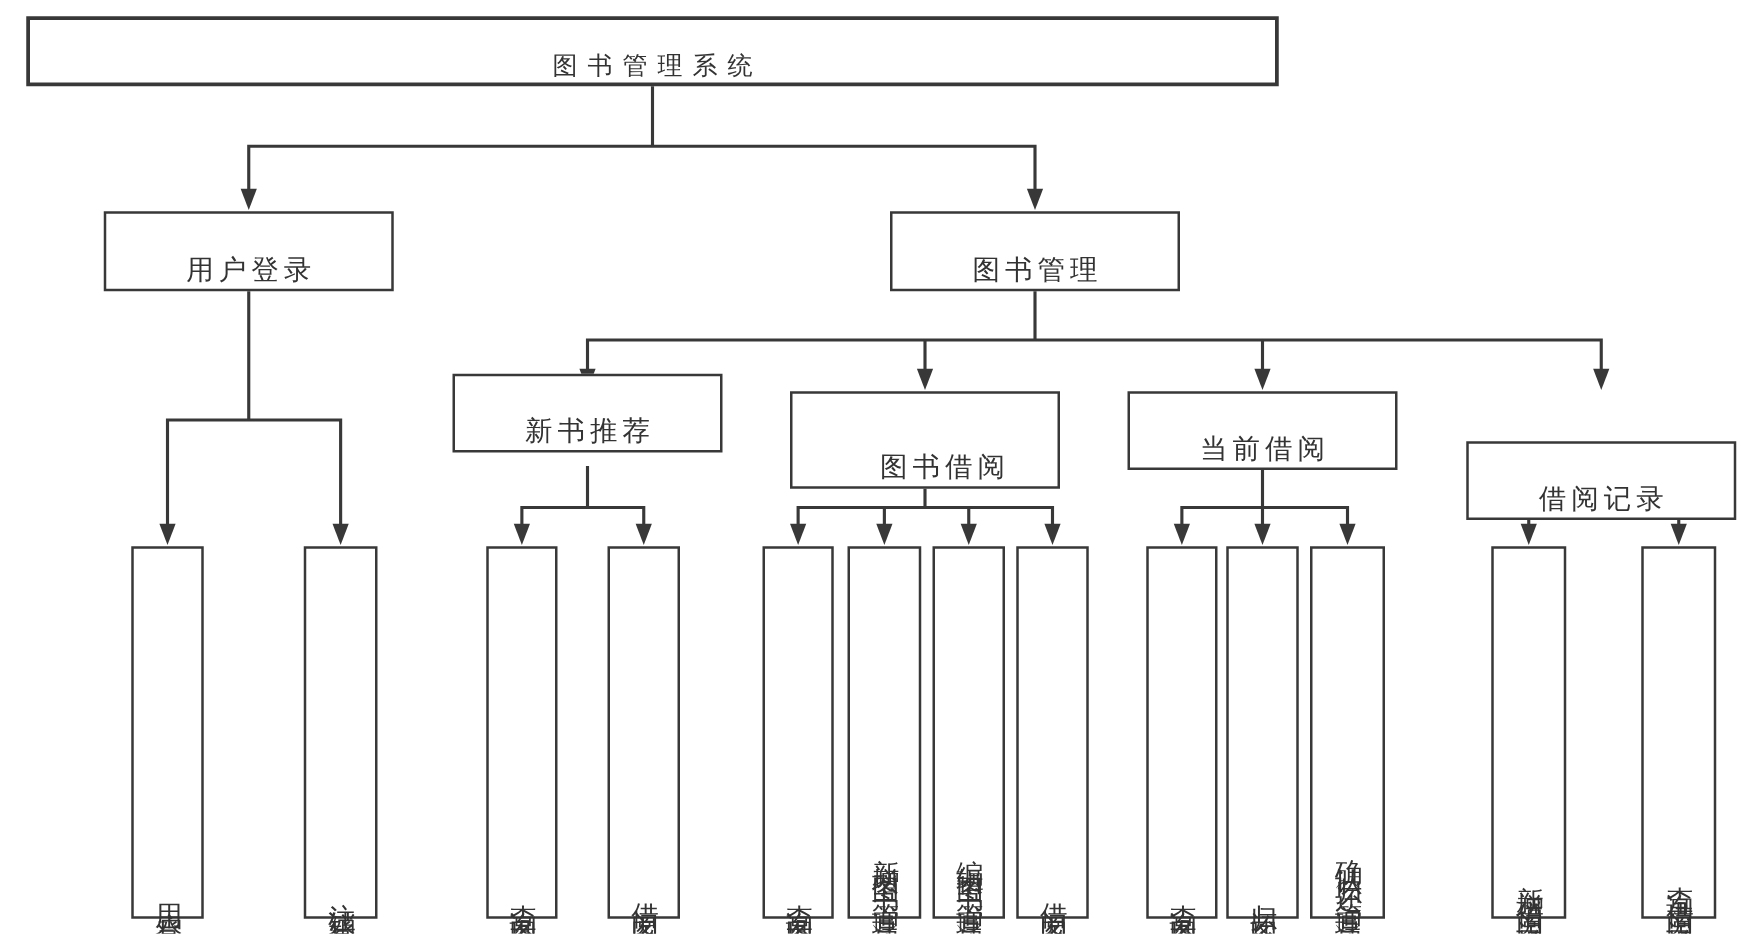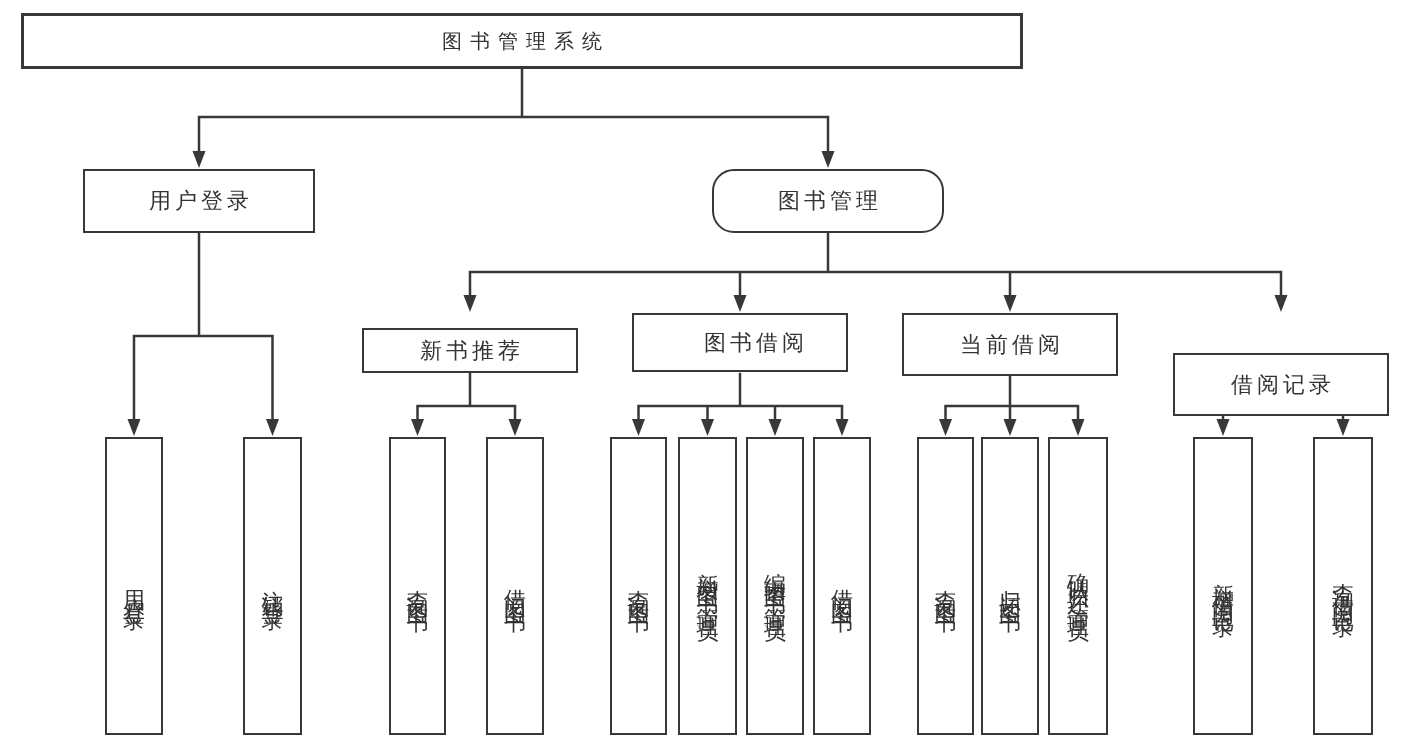--- a/index.html
+++ b/index.html
@@ -2,21 +2,21 @@
 <html><head>
 <meta charset="utf-8">
 <style>
   * { margin:0; padding:0; box-sizing:border-box; }
   html,body { background:#ffffff; }
   body { font-family:"DejaVu Sans","Liberation Sans",sans-serif; }
   .canvas { position:relative; width:1405px; height:747px; background:#ffffff; overflow:hidden; }
   .connectors { position:absolute; left:0; top:0; width:1405px; height:747px; }
   .node {
     position:absolute; background:#ffffff; border:2px solid #383838;
-    display:flex; align-items:center; justify-content:center;
+    display:flex; align-items:flex-end; justify-content:center;
     color:#333333; white-space:nowrap;
   }
   .root-node { border-width:3px; font-size:20px; letter-spacing:8px; padding-left:8px; }
   .lvl-node  { font-size:22px; letter-spacing:4px; padding-left:4px; }
   .leaf-node { font-size:22px; }
   .vtext { writing-mode:vertical-rl; text-orientation:mixed; letter-spacing:7px; line-height:1.1; }
   .watermark {
     position:absolute; right:3px; bottom:7px;
     font-size:18px; color:#9e9e9e; letter-spacing:1px;
   }
@@ -69,28 +69,28 @@
     </g>
   </svg>
 
   <div class="node root-node" style="left:21px; top:13px; width:1002px; height:56px;">
     <span>图书管理系统</span>
   </div>
 
   <div class="node lvl-node" style="left:83px; top:169px; width:232px; height:64px;">
     <span>用户登录</span>
   </div>
-  <div class="node lvl-node" style="left:712px; top:169px; width:232px; height:64px;border-radius:22px;">
+  <div class="node lvl-node" style="left:712px; top:169px; width:232px; height:64px;">
     <span>图书管理</span>
   </div>
 
-  <div class="node lvl-node" style="left:362px; top:328px; width:216px; height:45px;">
+  <div class="node lvl-node" style="left:362px; top:299px; width:216px; height:63px;">
     <span>新书推荐</span>
   </div>
-  <div class="node lvl-node" style="left:632px; top:313px; width:216px; height:59px;padding-left:32px;">
+  <div class="node lvl-node" style="left:632px; top:313px; width:216px; height:78px;padding-left:32px;">
     <span>图书借阅</span>
   </div>
   <div class="node lvl-node" style="left:902px; top:313px; width:216px; height:63px;">
     <span>当前借阅</span>
   </div>
   <div class="node lvl-node" style="left:1173px; top:313px; width:216px; height:63px;margin-top:40px;">
     <span>借阅记录</span>
   </div>
 
   <div class="node leaf-node" style="left:105px; top:437px; width:58px; height:298px;">

